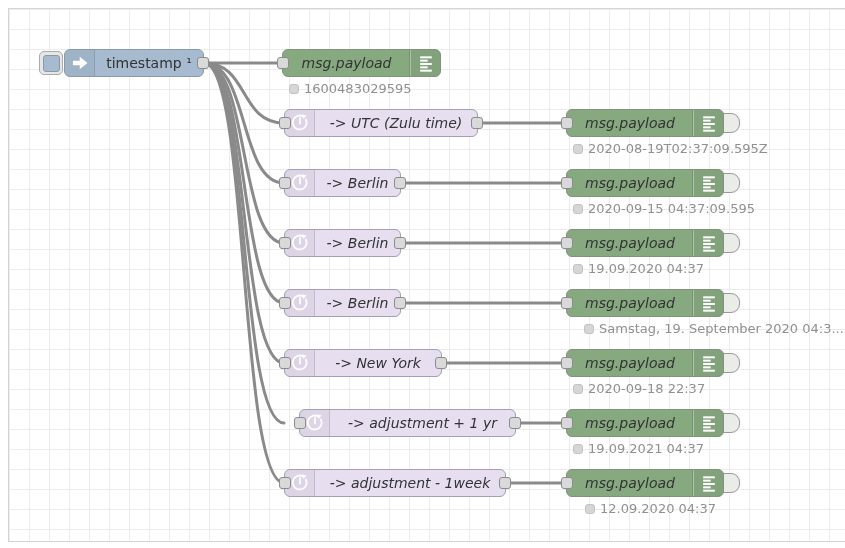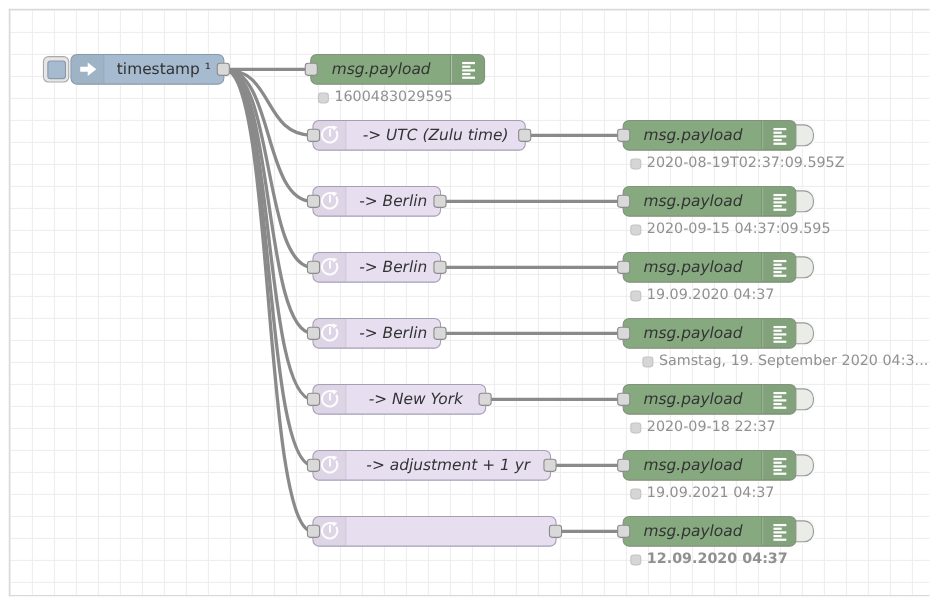--- a/index.html
+++ b/index.html
@@ -278,21 +278,21 @@
           </svg>
         </div>
       </div>
       <div class="status" style="left: 564px; top: 372px;">
         <span class="status-shape"></span>
         <span class="status-text">2020-09-18 22:37</span>
       </div>
     </div>
 
     <div>
-      <div class="node moment" style="left: 275px; top: 400px; width: 217px;">
+      <div class="node moment" style="left: 290px; top: 400px; width: 217px;">
         <div class="icon-region left">
           <svg width="22" height="22" viewBox="0 0 24 24">
             <g fill="none" stroke="rgba(255,255,255,0.9)" stroke-width="2" stroke-linecap="round">
               <path d="M15.4 4.9 A 7.6 7.6 0 1 0 18.5 8.2"></path>
               <line x1="12" y1="12.5" x2="12" y2="6.5"></line>
             </g>
             <path fill="rgba(255,255,255,0.9)" d="M14.2 2.4 l5.2 1.3 -3.6 3.9 z"></path>
           </svg>
         </div>
         <span class="label moment-label">-&gt; adjustment + 1 yr</span>
@@ -325,37 +325,38 @@
       <div class="node moment" style="left: 275px; top: 460px; width: 222px;">
         <div class="icon-region left">
           <svg width="22" height="22" viewBox="0 0 24 24">
             <g fill="none" stroke="rgba(255,255,255,0.9)" stroke-width="2" stroke-linecap="round">
               <path d="M15.4 4.9 A 7.6 7.6 0 1 0 18.5 8.2"></path>
               <line x1="12" y1="12.5" x2="12" y2="6.5"></line>
             </g>
             <path fill="rgba(255,255,255,0.9)" d="M14.2 2.4 l5.2 1.3 -3.6 3.9 z"></path>
           </svg>
         </div>
+        <span class="label moment-label">-&gt; adjustment - 1week</span>
         <div class="port input"></div>
         <div class="port output"></div>
       </div>
       <div class="debug-tab" style="left: 701px; top: 464px;"></div>
       <div class="node debug" style="left: 557px; top: 460px; width: 158px;">
         <div class="port input"></div>
         <span class="label debug-label">msg.payload</span>
         <div class="icon-region right">
           <svg width="20" height="20" viewBox="0 0 24 24">
             <g fill="#fff">
               <rect x="5" y="4" width="14" height="2.4"></rect>
               <rect x="5" y="8" width="9" height="2.4"></rect>
               <rect x="5" y="12" width="14" height="2.4"></rect>
               <rect x="5" y="16" width="9" height="2.4"></rect>
               <rect x="5" y="20" width="14" height="2.4"></rect>
             </g>
           </svg>
         </div>
       </div>
-      <div class="status" style="left: 564px; top: 492px; font-weight: bold;">
+      <div class="status" style="left: 576px; top: 492px;">
         <span class="status-shape"></span>
         <span class="status-text">12.09.2020 04:37</span>
       </div>
     </div>
   </div>
 
 </body></html>

